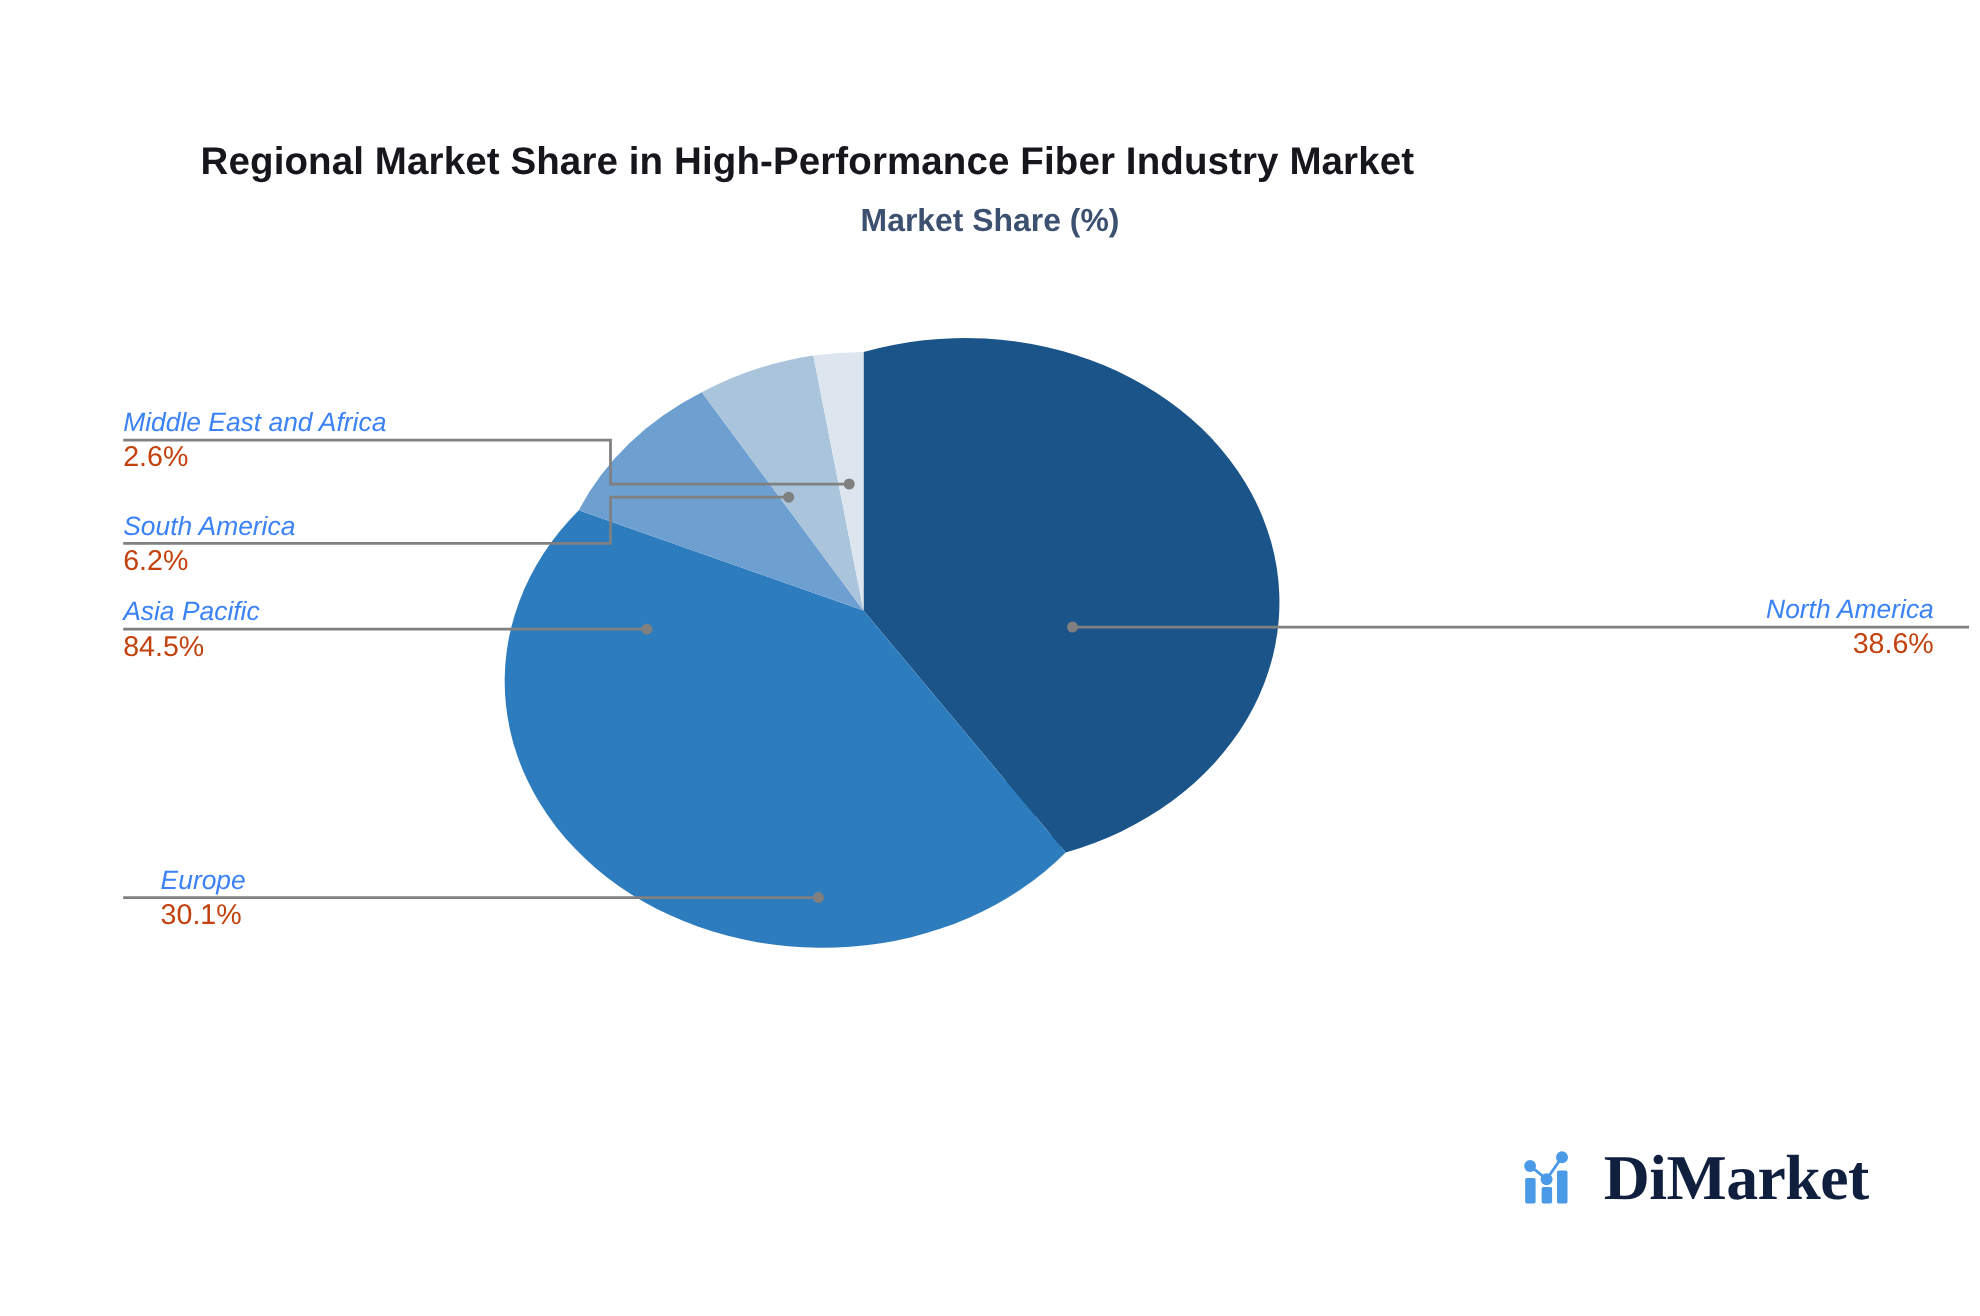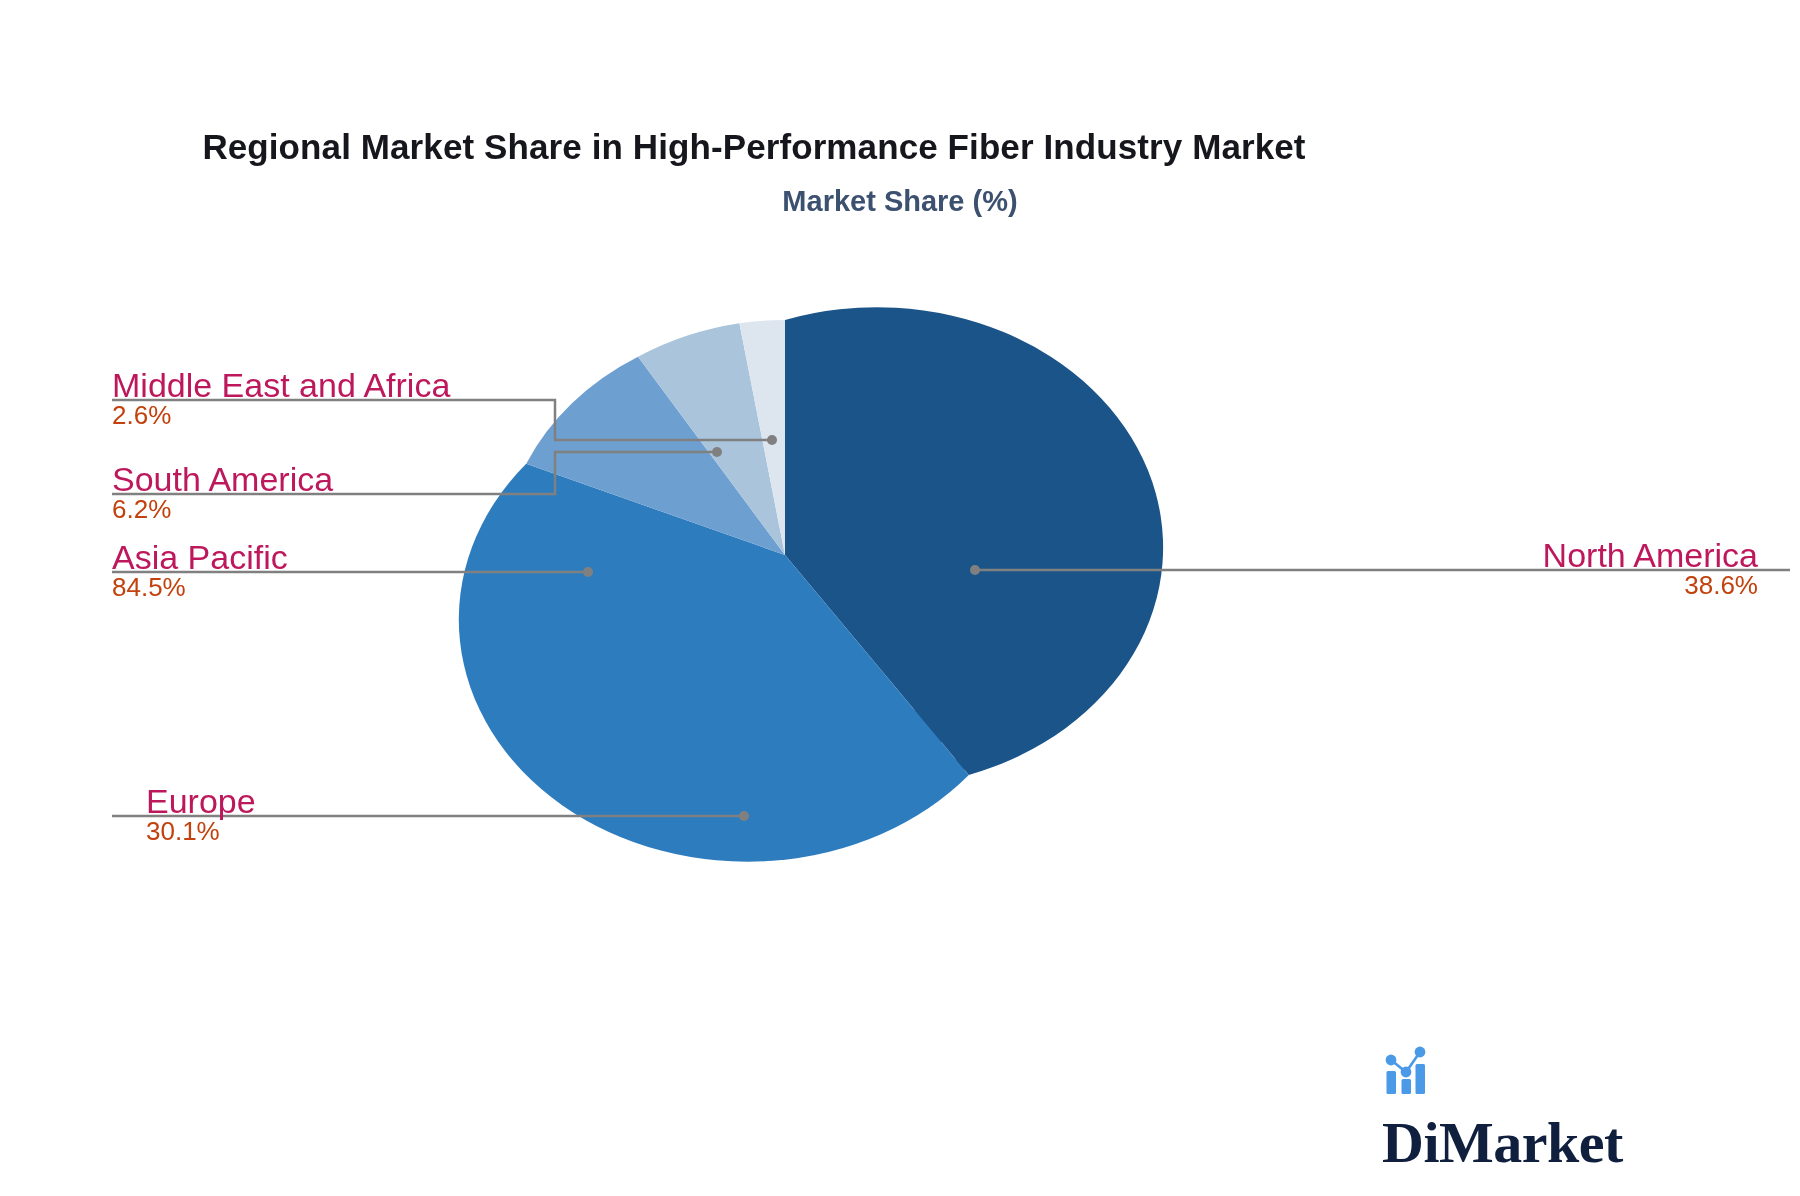--- a/index.html
+++ b/index.html
@@ -27,21 +27,20 @@
     left: 0;
     top: 128px;
     width: 1468px;
     text-align: center;
     font-size: 35px;
     font-weight: bold;
     color: #16161d;
     letter-spacing: 0.1px;
     line-height: 1.1;
     white-space: nowrap;
-    margin-left: 20px;
   }
   .chart-subtitle {
     position: absolute;
     left: 0;
     top: 186px;
     width: 1800px;
     text-align: center;
     font-size: 29px;
     font-weight: bold;
     color: #3c5070;
@@ -58,43 +57,43 @@
     height: 1196px;
   }
 
   
   .callout {
     position: absolute;
     font-family: "Liberation Sans", sans-serif;
     white-space: nowrap;
   }
   .callout .cat {
-    font-size: 34px;
-    color: #be185d;
+    font-size: 24px;
+    color: #3b82f6;
     line-height: 30px;
     display: block;
+    font-style: italic;
   }
   .callout .val {
     font-size: 26px;
     color: #c2410c;
     line-height: 30px;
     display: block;
   }
   .callout.left  { text-align: left; }
   .callout.right { text-align: right; }
 
   
   #logo {
     position: absolute;
     left: 1382px;
     top: 1038px;
     display: flex;
-    align-items: flex-start;
+    align-items: flex-end;
     gap: 14px;
-    flex-direction: column;
   }
   #logo .mark { display: block; }
   #logo .wordmark {
     font-family: "Liberation Serif", "DejaVu Serif", serif;
     font-size: 58px;
     font-weight: bold;
     color: #0f1f3d;
     line-height: 1;
     letter-spacing: -0.5px;
   }

